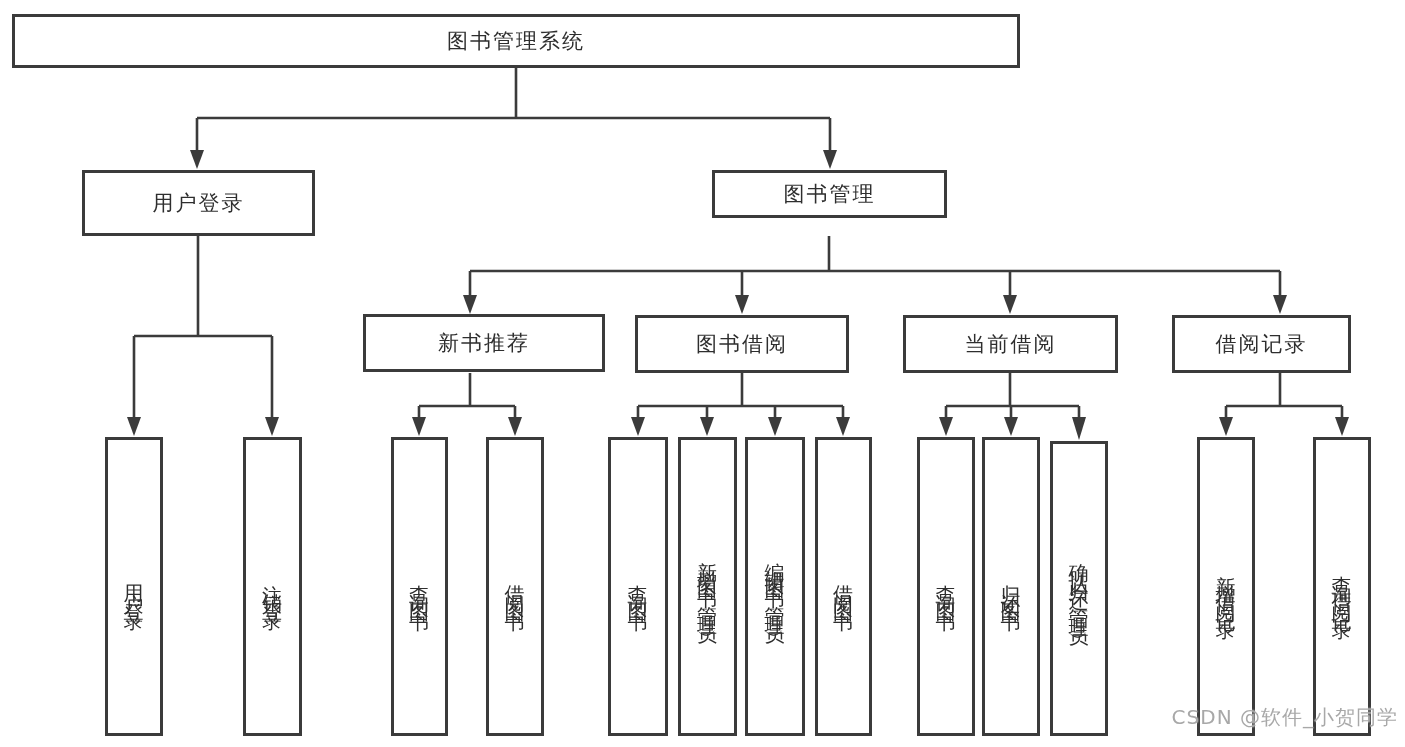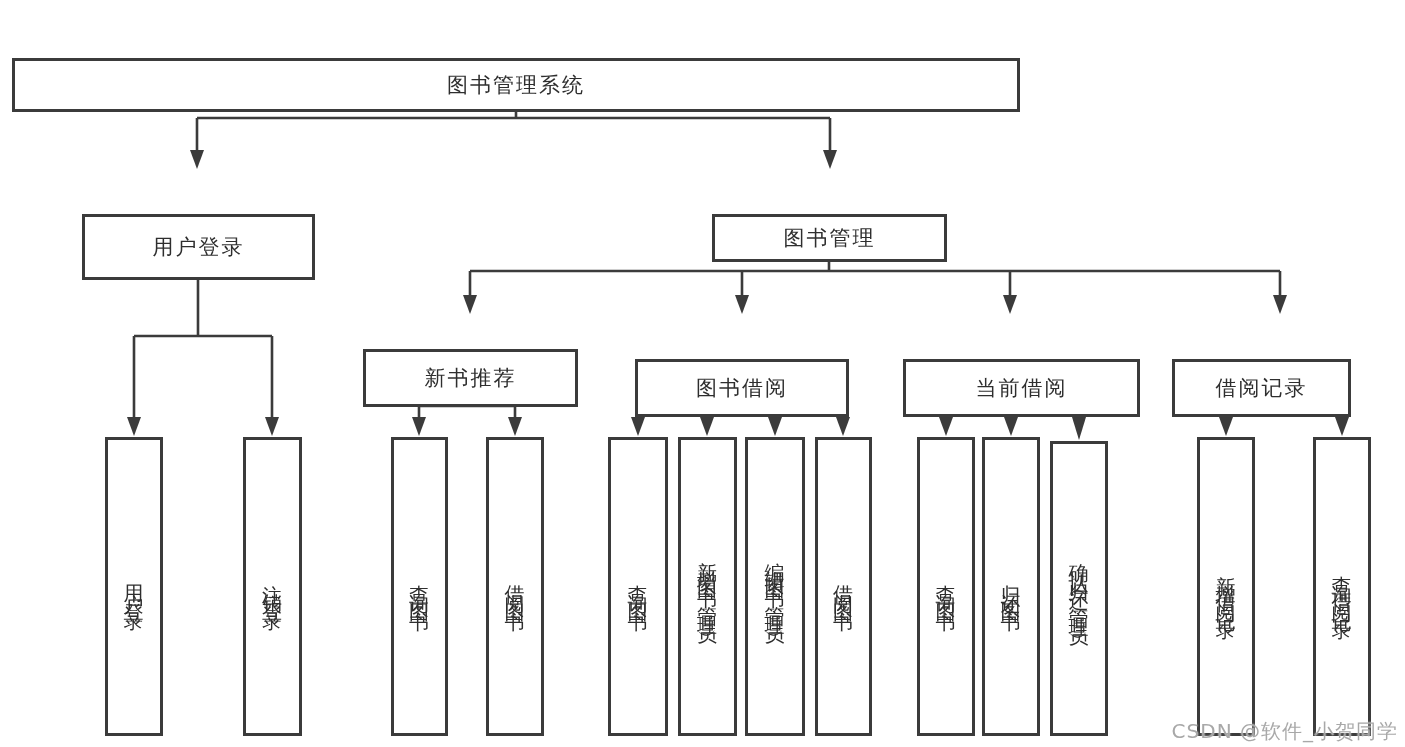--- a/index.html
+++ b/index.html
@@ -21,56 +21,56 @@
   .box {
     position: absolute;
     box-sizing: border-box;
     border: 3px solid #3b3b3b;
     background: #ffffff;
     display: flex;
     align-items: center;
     justify-content: center;
     z-index: 2;
   }
-  .hbox { font-size: 21px; letter-spacing: 2px; white-space: nowrap; margin-top: 44px; }
+  .hbox { font-size: 21px; letter-spacing: 2px; white-space: nowrap; }
   .vbox .vtext {
     writing-mode: vertical-rl;
     text-orientation: mixed;
     font-size: 20px;
     line-height: 1;
     letter-spacing: 9px;
     white-space: nowrap;
   }
   
   .b-root   { left: 12px;   top: 14px;  width: 1008px; height: 54px; }
   .b-login  { left: 82px;   top: 170px; width: 233px;  height: 66px; }
   .b-mgmt   { left: 712px;  top: 170px; width: 235px;  height: 48px; }
-  .b-rec    { left: 363px;  top: 305px; width: 215px;  height: 58px; }
+  .b-rec    { left: 363px;  top: 314px; width: 242px;  height: 58px; }
   .b-borrow { left: 635px;  top: 315px; width: 214px;  height: 58px; text-align: center; }
-  .b-cur    { left: 903px;  top: 315px; width: 237px;  height: 58px; }
+  .b-cur    { left: 903px;  top: 315px; width: 215px;  height: 58px; }
   .b-recd   { left: 1172px; top: 315px; width: 179px;  height: 58px; }
   
   .leaf { top: 437px; height: 299px; width: 58px; }
   .l-ulogin  { left: 105px; }
   .l-logout  { left: 243px; width: 59px; }
   .l-q1      { left: 391px; width: 57px; }
   .l-b1      { left: 486px; }
   .l-q2      { left: 608px; width: 60px; }
   .l-add     { left: 678px; width: 59px; }
   .l-edit    { left: 745px; width: 60px; }
   .l-b2      { left: 815px; width: 57px; }
   .l-q3      { left: 917px; }
   .l-ret     { left: 982px; }
   .l-conf    { left: 1050px; top: 441px; height: 295px; }
   .l-addrec  { left: 1197px; }
   .l-qrec    { left: 1313px; }
   .watermark {
     position: absolute;
     right: 7px;
-    bottom: 2px;
+    bottom: 16px;
     font-size: 20px;
     letter-spacing: 1px;
     color: rgba(163,163,163,0.95);
     text-shadow: 0 0 2px #ffffff;
     z-index: 5;
     white-space: nowrap;
   }
 </style>
 </head>
 <body>

